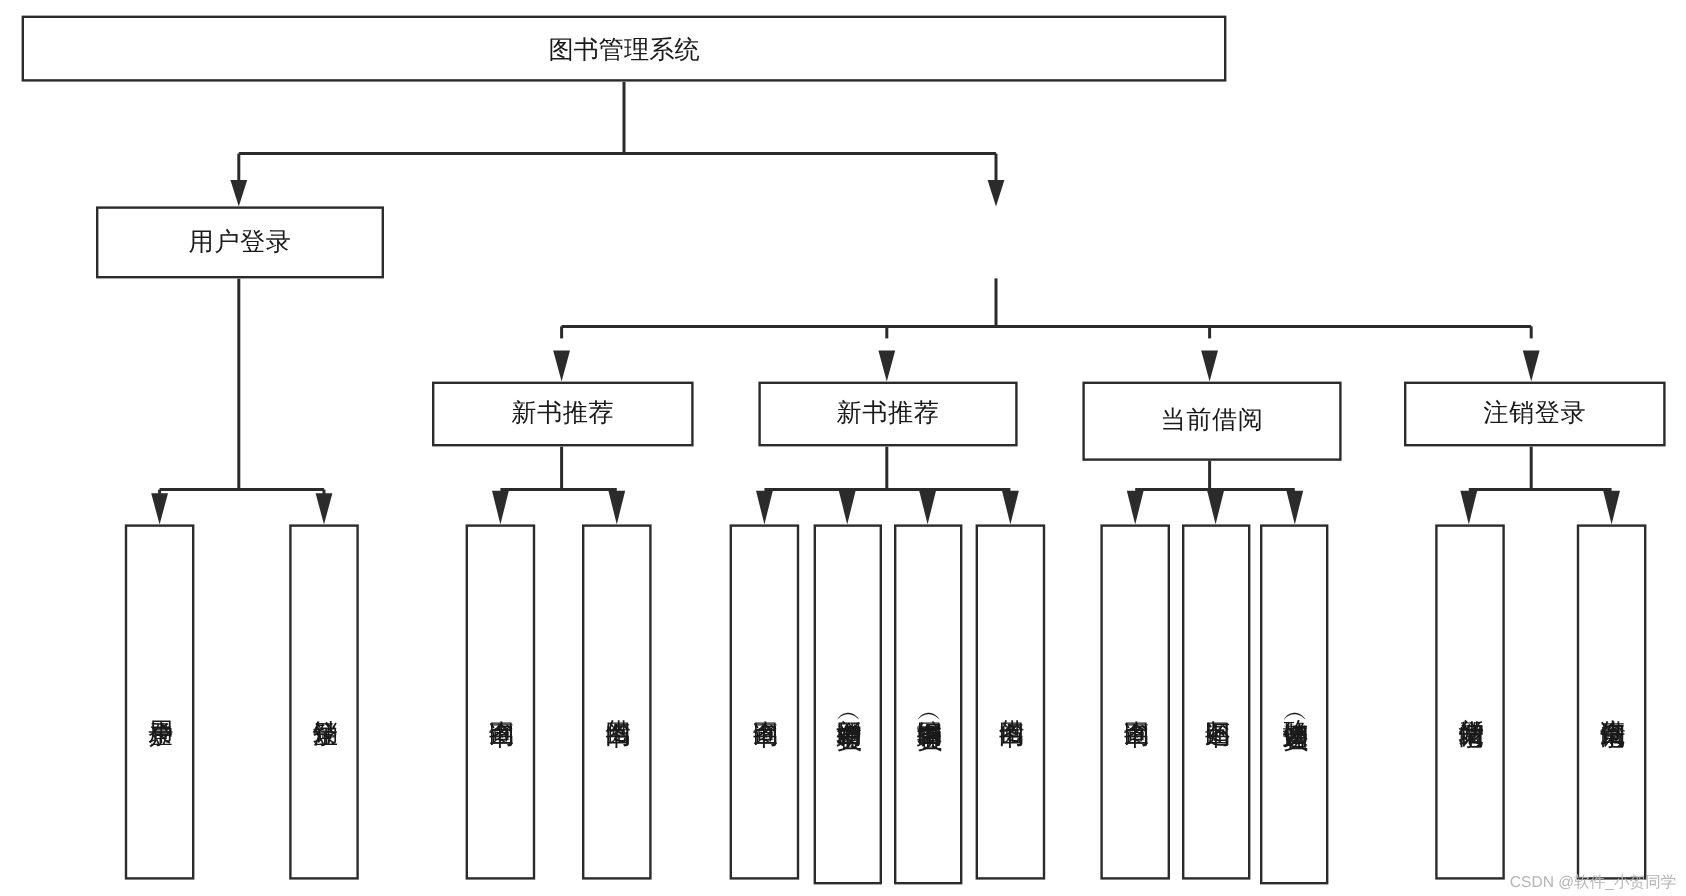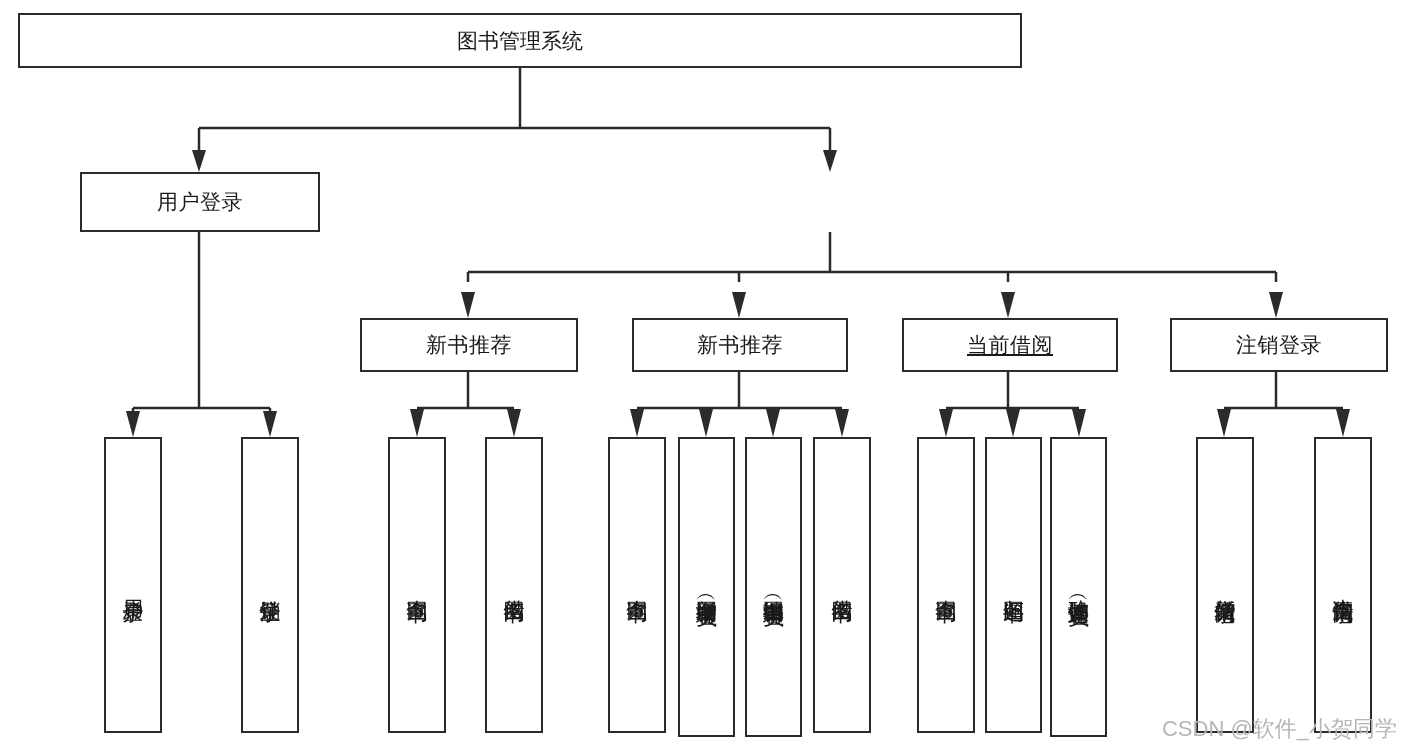--- a/index.html
+++ b/index.html
@@ -67,21 +67,21 @@
   }
   #wires polygon.arrowhead {
     fill: #2b2b2b;
     stroke: none;
   }
   
   #watermark {
     position: absolute;
     right: 8px;
     bottom: 3px;
-    font-size: 22px;
+    font-size: 13px;
     color: #b5b5b5;
     white-space: nowrap;
     user-select: none;
   }
 </style>
 </head>
 <body>
 
 <div id="canvas">
 
@@ -148,21 +148,21 @@
 
 
   <div class="node h-label" style="left:360px; top:318px; width:218px; height:54px;">
     <span>新书推荐</span>
   </div>
 
   <div class="node h-label" style="left:632px; top:318px; width:216px; height:54px;">
     <span>新书推荐</span>
   </div>
 
-  <div class="node h-label" style="left:902px; top:318px; width:216px; height:54px;text-decoration:underline;">
+  <div class="node h-label" style="left:902px; top:318px; width:216px; height:66px;">
     <span>当前借阅</span>
   </div>
 
   <div class="node h-label" style="left:1170px; top:318px; width:218px; height:54px;">
     <span>注销登录</span>
   </div>
 
   <div class="node v-label" style="left:104px; top:437px; width:58px; height:296px;">
     <span class="vtext">用户登录</span>
   </div>

